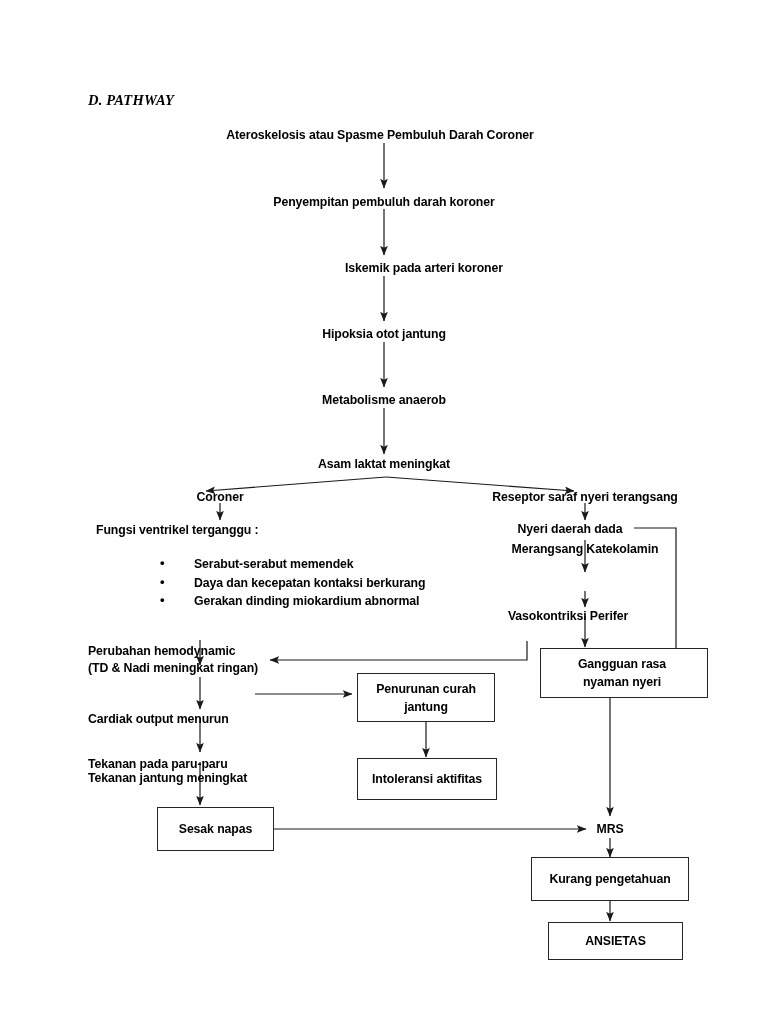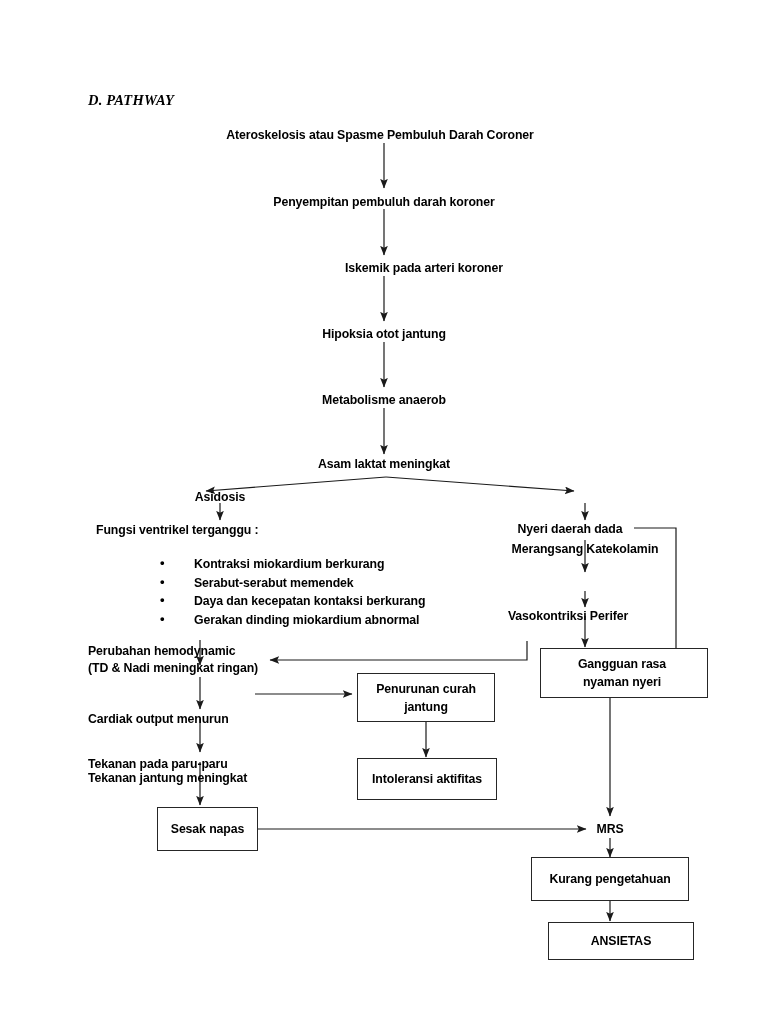--- a/index.html
+++ b/index.html
@@ -141,31 +141,31 @@
   <div class="node centered" style="left:384px; top:194px;">Penyempitan pembuluh darah koroner</div>
 
   <div class="node centered" style="left:384px; top:260px;margin-left:40px;">Iskemik pada arteri koroner</div>
 
   <div class="node centered" style="left:384px; top:326px;">Hipoksia otot jantung</div>
 
   <div class="node centered" style="left:384px; top:392px;">Metabolisme anaerob</div>
 
   <div class="node centered" style="left:384px; top:456px;text-align:right;">Asam laktat meningkat</div>
 
-  <div class="node centered" style="left:220px; top:489px;">Asidosis</div>
+  <div class="node centered" style="left:220px; top:489px;">Coroner</div>
 
   <div class="node" style="left:96px; top:522px;">Fungsi ventrikel terganggu :</div>
 
   <ul class="bullet-list" style="left:160px; top:555px;">
-    <li>Kontraksi miokardium berkurang</li>
     <li>Serabut-serabut memendek</li>
     <li>Daya dan kecepatan kontaksi berkurang</li>
     <li>Gerakan dinding miokardium abnormal</li>
   </ul>
 
+  <div class="node centered" style="left:585px; top:489px;">Reseptor saraf nyeri terangsang</div>
 
   <div class="node centered" style="left:570px; top:521px;">Nyeri daerah dada</div>
 
   <div class="node centered" style="left:585px; top:541px;">Merangsang Katekolamin</div>
 
   <div class="node centered" style="left:568px; top:608px;">Vasokontriksi Perifer</div>
 
   <div class="node" style="left:88px; top:643px;">Perubahan hemodynamic</div>
   <div class="node" style="left:88px; top:660px;">(TD &amp; Nadi meningkat ringan)</div>
 
@@ -176,19 +176,19 @@
   <div class="node" style="left:88px; top:756px;">Tekanan pada paru-paru</div>
 
   <div class="node centered" style="left:610px; top:821px;">MRS</div>
 
   <div class="box" style="left:357px; top:673px; width:138px; height:49px;">Penurunan curah jantung</div>
 
   <div class="box" style="left:357px; top:758px; width:140px; height:42px;">Intoleransi aktifitas</div>
 
   <div class="box" style="left:540px; top:648px; width:168px; height:50px; padding-left:14px; padding-right:18px;">Gangguan rasa nyaman nyeri</div>
 
-  <div class="box" style="left:157px; top:807px; width:101px; height:44px;">Sesak napas</div>
+  <div class="box" style="left:157px; top:807px; width:117px; height:44px;">Sesak napas</div>
 
   <div class="box" style="left:531px; top:857px; width:158px; height:44px;">Kurang pengetahuan</div>
 
-  <div class="box" style="left:548px; top:922px; width:146px; height:38px;">ANSIETAS</div>
+  <div class="box" style="left:548px; top:922px; width:135px; height:38px;">ANSIETAS</div>
 
 </div>
 
 </body></html>

